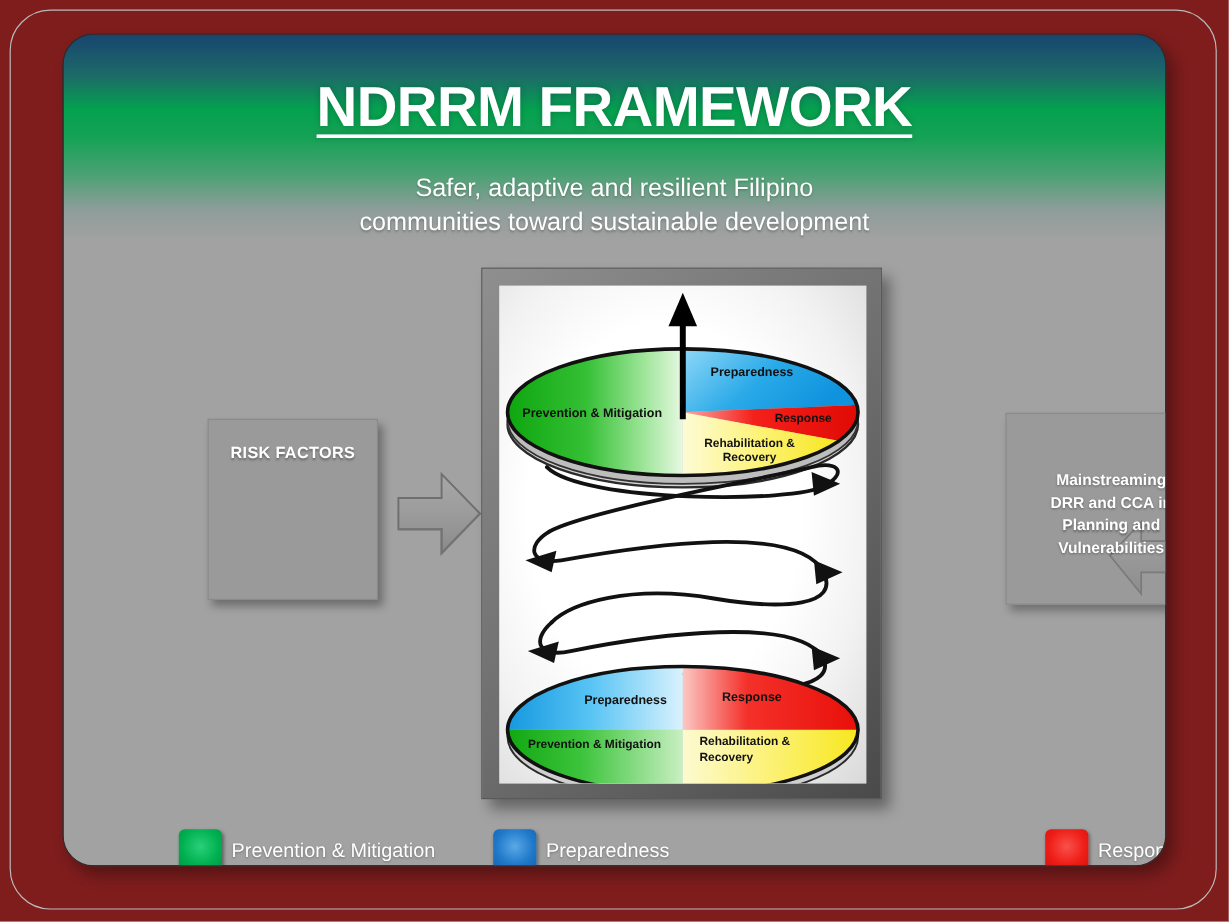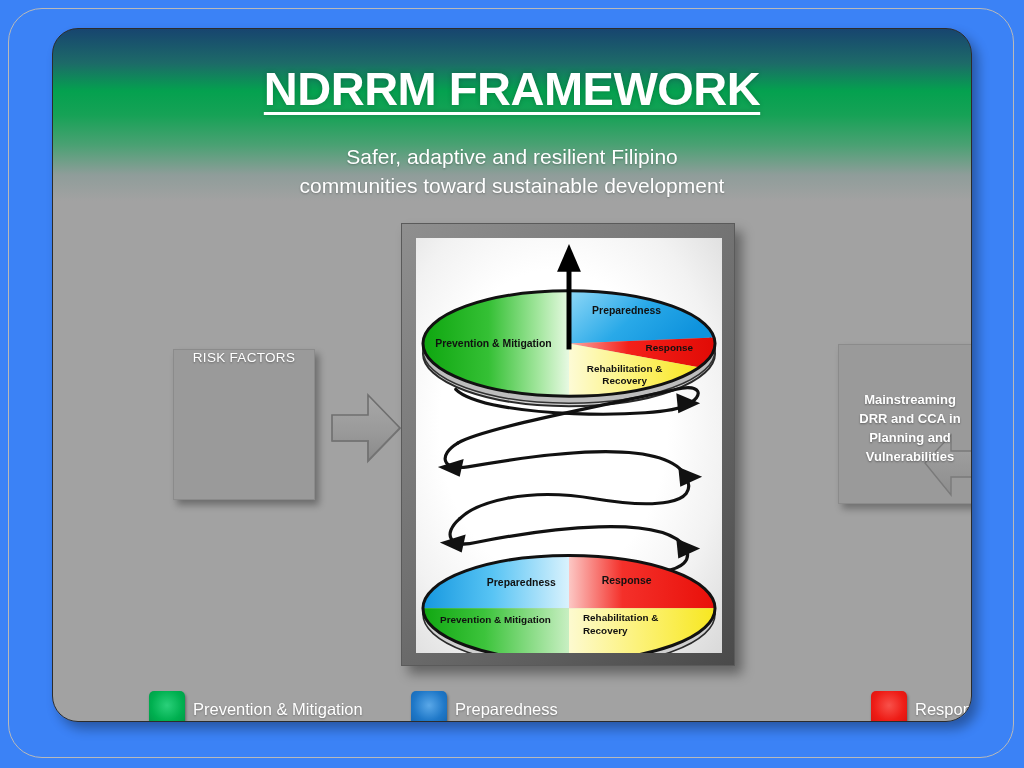--- a/index.html
+++ b/index.html
@@ -5,21 +5,21 @@
 <style>
   html,body{margin:0;padding:0;}
   body{
     width:1024px;height:768px;overflow:hidden;
     background:#ffffff;
     font-family:"Liberation Sans","DejaVu Sans",sans-serif;
   }
   
   #page{
     position:relative;width:1024px;height:768px;
-    background:#3b82f6;
+    background:#7f1d1d;
     box-sizing:border-box;
   }
   #page-outline{
     position:absolute;left:8px;top:8px;width:1006px;height:750px;
     border:1px solid #b9b9b9;border-radius:34px;
     box-sizing:border-box;pointer-events:none;
   }
   
   #slide{
     position:absolute;left:52px;top:28px;width:920px;height:694px;
@@ -79,21 +79,21 @@
   #risk-box{
     position:absolute;left:120px;top:320px;width:142px;height:151px;
     background:#9a9a9a;
     border:1px solid #8b8b8b;
     box-shadow:4px 5px 7px rgba(0,0,0,.33);
     box-sizing:border-box;
     color:#ffffff;
     text-align:center;
   }
   #risk-title{
-    font-size:13.5px;font-weight:normal;letter-spacing:.3px;
+    margin-top:20px;font-size:13.5px;font-weight:bold;letter-spacing:.3px;
     text-shadow:0 1px 2px rgba(0,0,0,.35);
   }
   #risk-list{
     margin-top:16px;font-size:13px;font-weight:bold;line-height:1.45;
     text-shadow:0 1px 2px rgba(0,0,0,.35);
   }
   
   #right-arrow{
     position:absolute;left:277px;top:358px;width:72px;height:82px;
   }
@@ -106,20 +106,21 @@
     box-sizing:border-box;
   }
   #mainstream-arrow{
     position:absolute;left:870px;top:400px;width:62px;height:72px;
   }
   #mainstream-text{
     position:absolute;left:785px;top:362px;width:144px;
     text-align:center;color:#ffffff;
     font-size:13px;font-weight:bold;line-height:1.45;
     text-shadow:0 1px 2px rgba(0,0,0,.38);
+    padding-left:16px;
   }
   
   #legend{
     position:absolute;left:50px;top:658px;width:900px;height:48px;
   }
   .legend-item{position:absolute;display:flex;align-items:center;}
   .swatch{
     width:36px;height:36px;border-radius:5px;
     box-shadow:1px 2px 3px rgba(0,0,0,.4);
     flex:0 0 auto;

